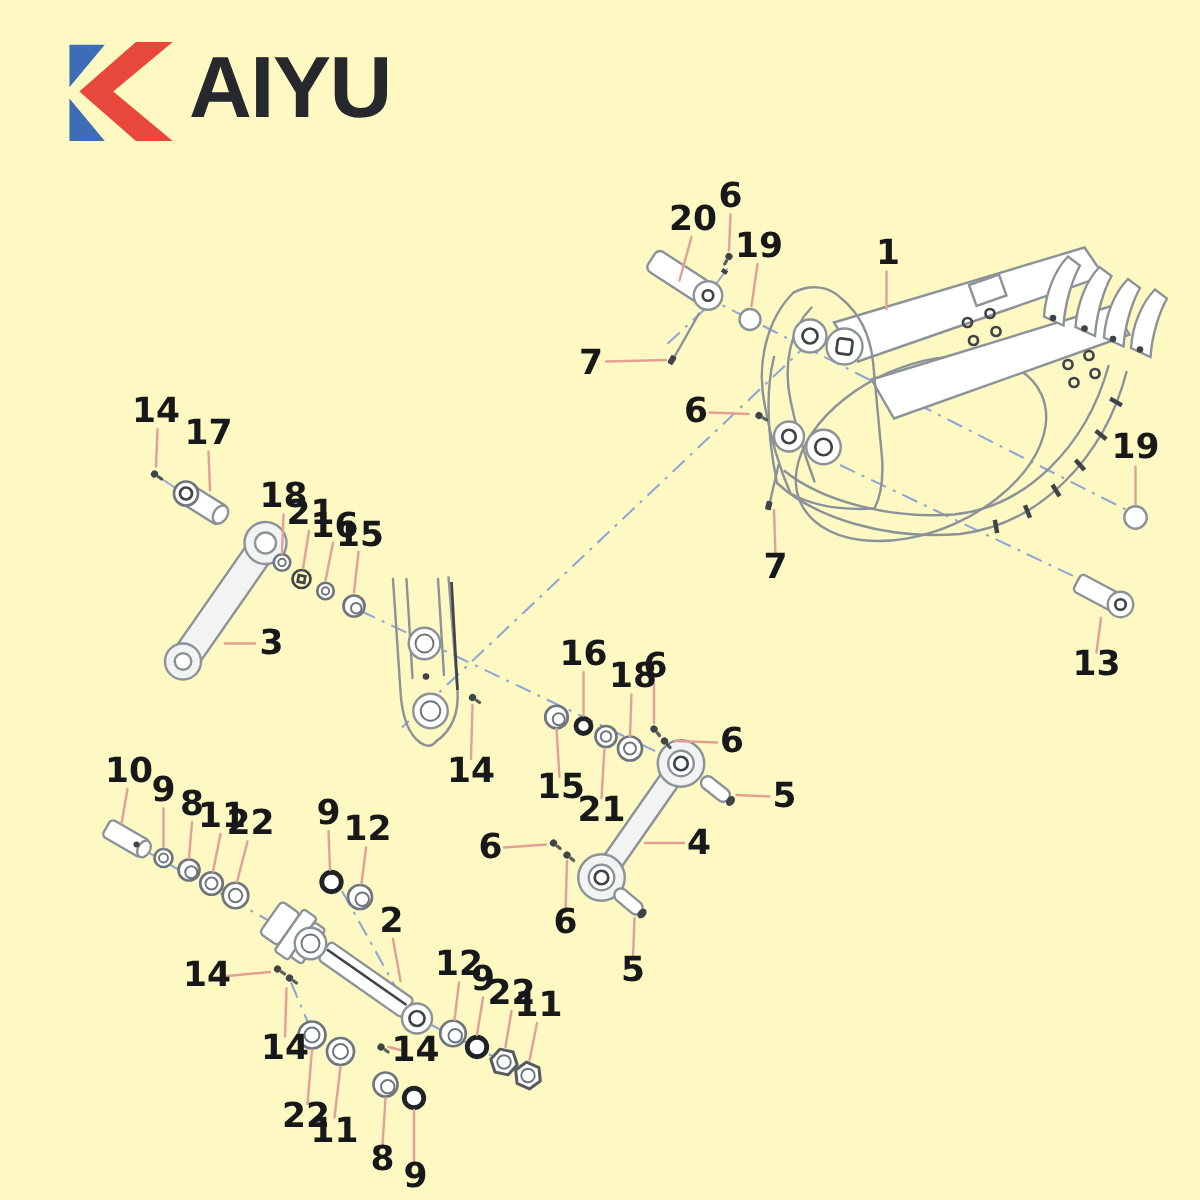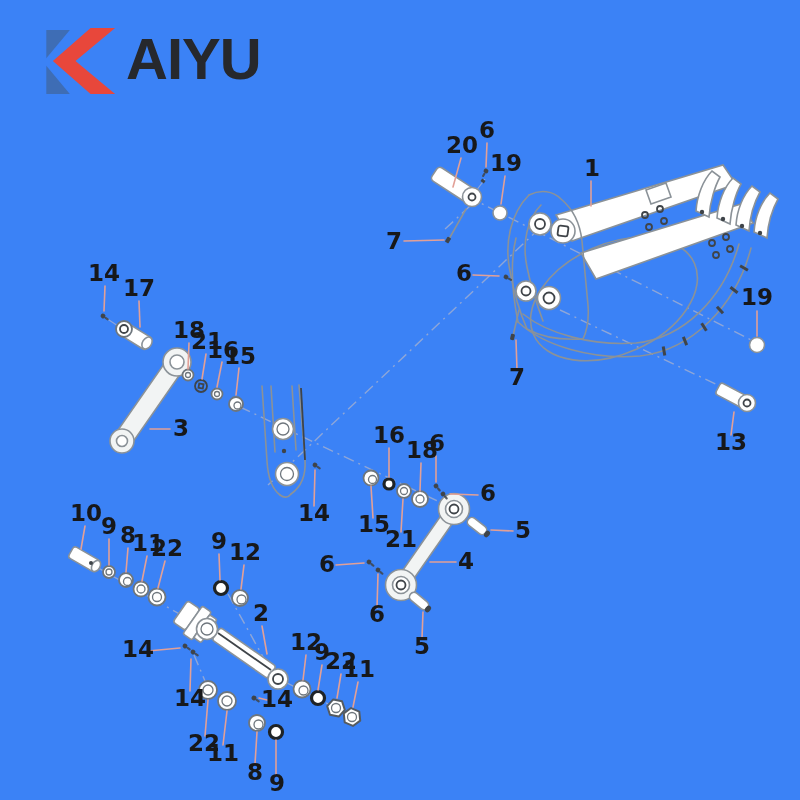--- a/index.html
+++ b/index.html
@@ -1,16 +1,16 @@
 <!DOCTYPE html>
 <html><head>
 <meta charset="utf-8">
 <style>
   html,body{margin:0;padding:0;background:#ffffff;}
-  .stage{position:relative;width:800px;height:800px;background:#3b82f6;overflow:hidden;
+  .stage{position:relative;width:800px;height:800px;background:#fef9c3;overflow:hidden;
          font-family:"Liberation Sans",sans-serif;}
   .logo{position:absolute;left:46px;top:28px;display:flex;align-items:center;gap:4px;}
   .logo .word{font-family:"Liberation Sans",sans-serif;font-weight:700;font-size:58px;
               letter-spacing:-1px;color:#26282d;line-height:1;transform:translateY(-2px);}
   svg text.callout{font-family:"DejaVu Sans",sans-serif;font-weight:700;font-size:23px;
                    fill:#17181a;text-anchor:middle;}
   .ln{fill:none;stroke:#8b9298;stroke-width:1.6;stroke-linecap:round;stroke-linejoin:round;}
   .lnf{fill:#ffffff;stroke:#8b9298;stroke-width:1.6;}
   .lnf2{fill:#f2f4f4;stroke:#8b9298;stroke-width:1.6;}
   .dk{fill:none;stroke:#3f4449;stroke-width:1.8;}

